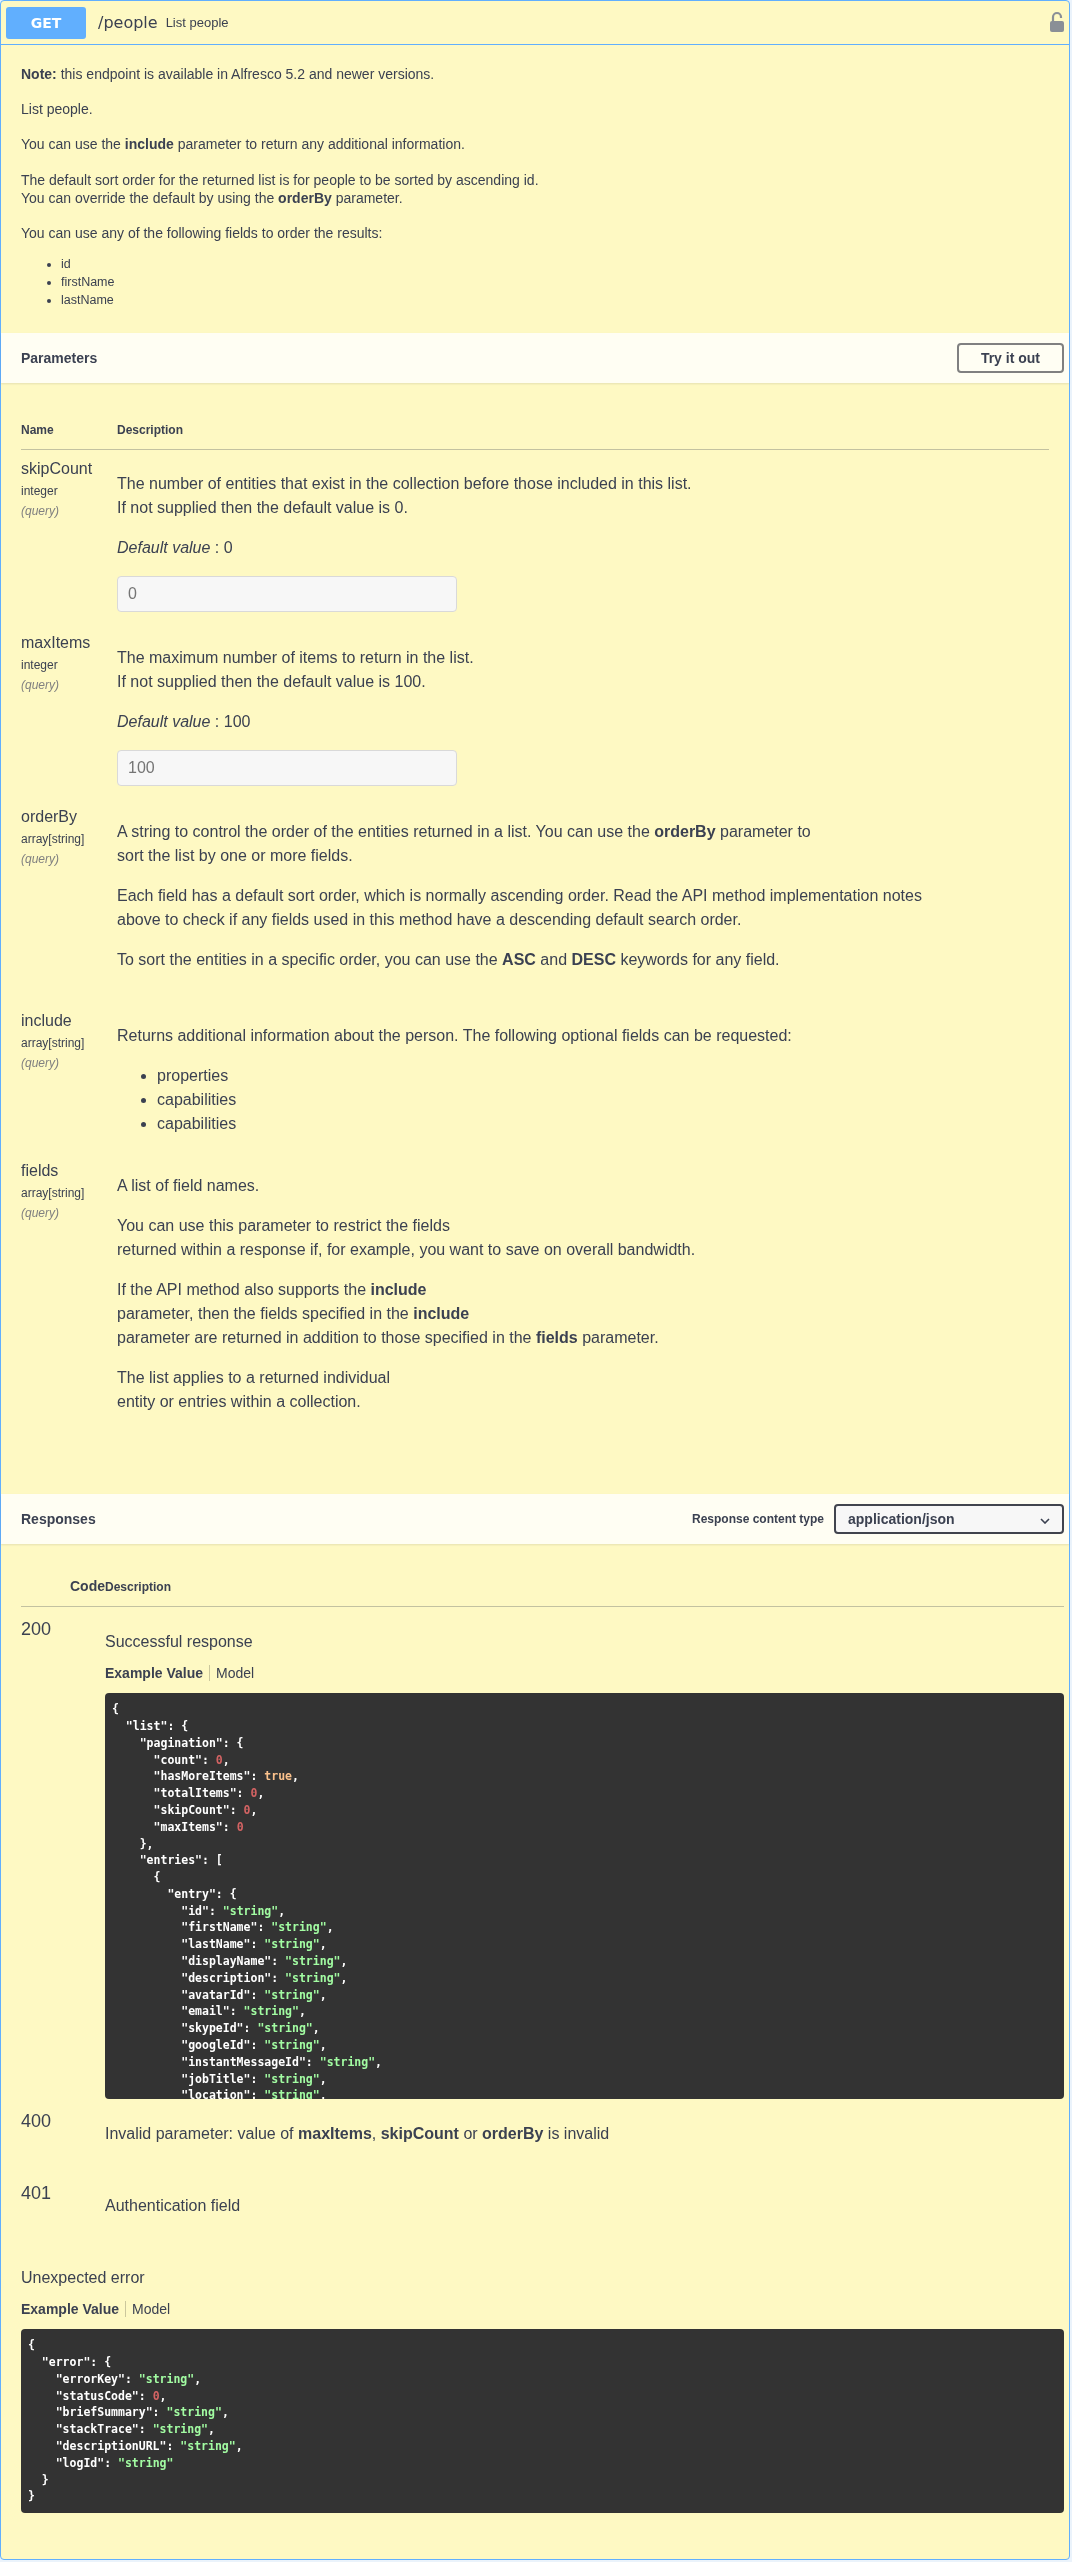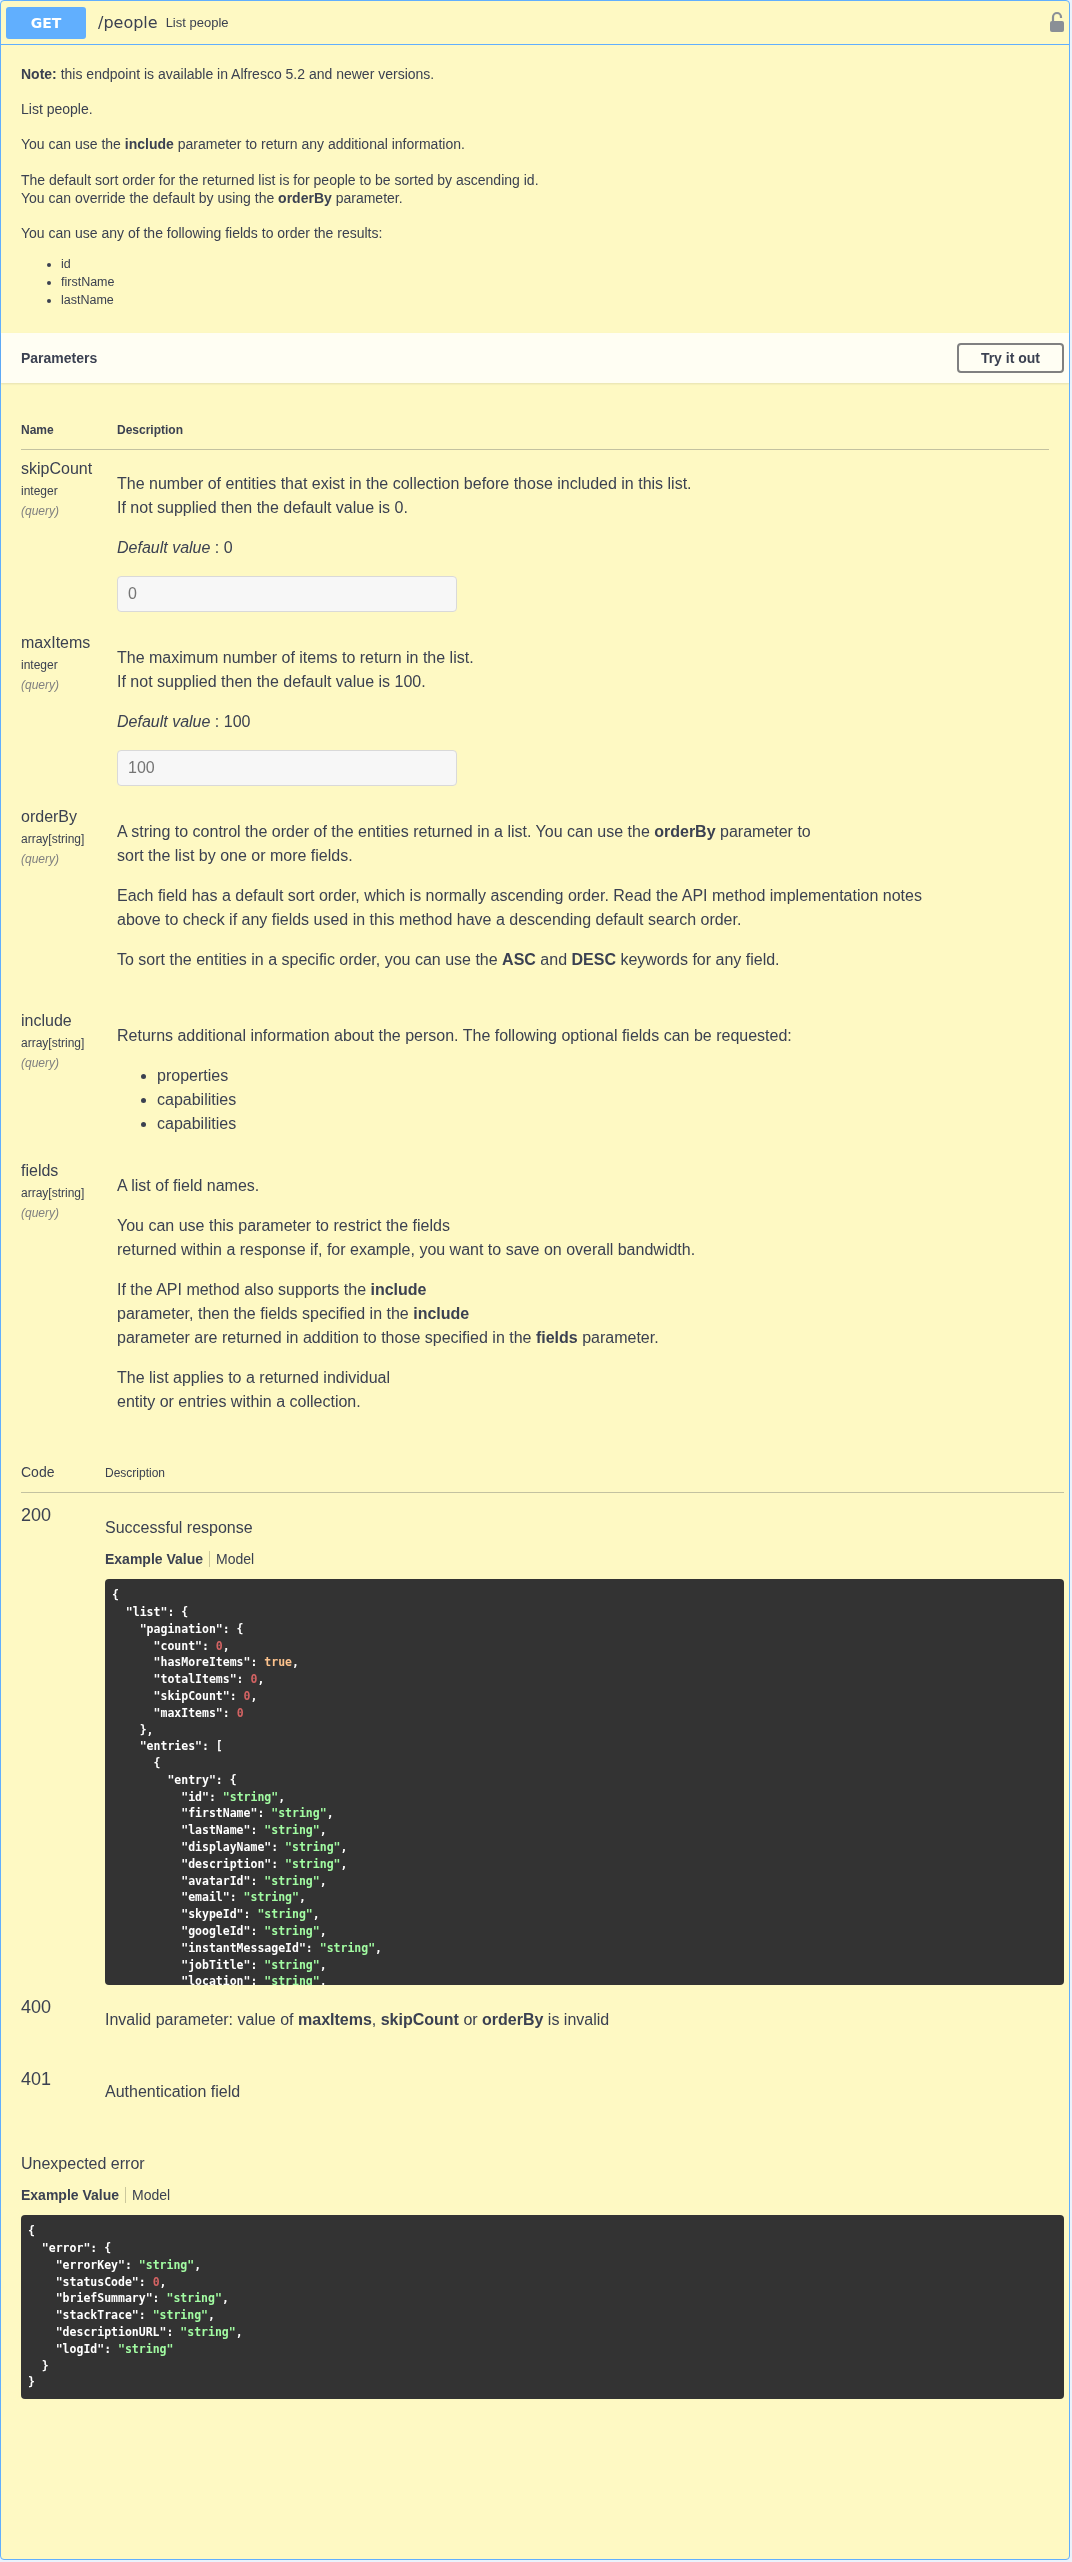--- a/index.html
+++ b/index.html
@@ -135,24 +135,25 @@
     align-items: center;
     justify-content: space-between;
     padding: 0 12px;
     font-size: 14px;
     font-weight: bold;
     color: #3b4151;
   }
   .resp-wrap { padding: 20px 5px 0 20px; }
   .resp-head {
     display: flex;
-    font-weight: normal;
+    font-weight: bold;
     padding: 14px 0 12px 0;
     border-bottom: 1px solid rgba(59,65,81,0.3);
     margin-right: 0;
+    text-align: right;
   }
   .resp-head .code-col { width: 84px; font-size: 14px; }
   .resp-head .desc-col { font-size: 12px; padding-top: 2px; }
   .resp-row { display: flex; padding-top: 10px; }
   .resp-code { width: 84px; flex-shrink: 0; font-size: 18px; padding-top: 2px; }
   .resp-body { flex: 1; }
   .resp-desc { font-size: 16px; padding-top: 16px; margin-bottom: 14px; }
   .tabs { display: flex; align-items: flex-start; font-size: 14px; margin-bottom: 12px; }
   .tab-active { font-weight: bold; padding-right: 6px; border-right: 1px solid rgba(0,0,0,0.2); }
   .tab { padding-left: 6px; }
@@ -276,20 +277,34 @@
       </div>
       <div class="param-desc">
         <p>A list of field names.</p>
         <p><span>You can use this parameter to restrict the fields</span><br><span>returned within a response if, for example, you want to save on overall bandwidth.</span></p>
         <p><span>If the API method also supports the </span><b>include</b><br><span>parameter, then the fields specified in the </span><b>include</b><br><span>parameter are returned in addition to those specified in the </span><b>fields</b><span> parameter.</span></p>
         <p><span>The list applies to a returned individual</span><br><span>entity or entries within a collection.</span></p>
       </div>
     </div>
   </div>
 
+  <div class="section-header" style="margin-top:64px;">
+    <span class="section-title">Responses</span>
+    <div class="content-type">
+      <span class="ct-label">Response content type</span>
+      <div class="ct-select">
+        <span>application/json</span>
+        <span>
+          <svg width="10" height="6" viewBox="0 0 10 6">
+              <path d="M1 1 L5 5 L9 1" fill="none" stroke="#3b4151" stroke-width="1.6"></path>
+            </svg>
+        </span>
+      </div>
+    </div>
+  </div>
 
   <div class="resp-wrap">
     <div class="resp-head">
       <div class="code-col">Code</div>
       <div class="desc-col">Description</div>
     </div>
 
     <div class="resp-row">
       <div class="resp-code">200</div>
       <div class="resp-body">

